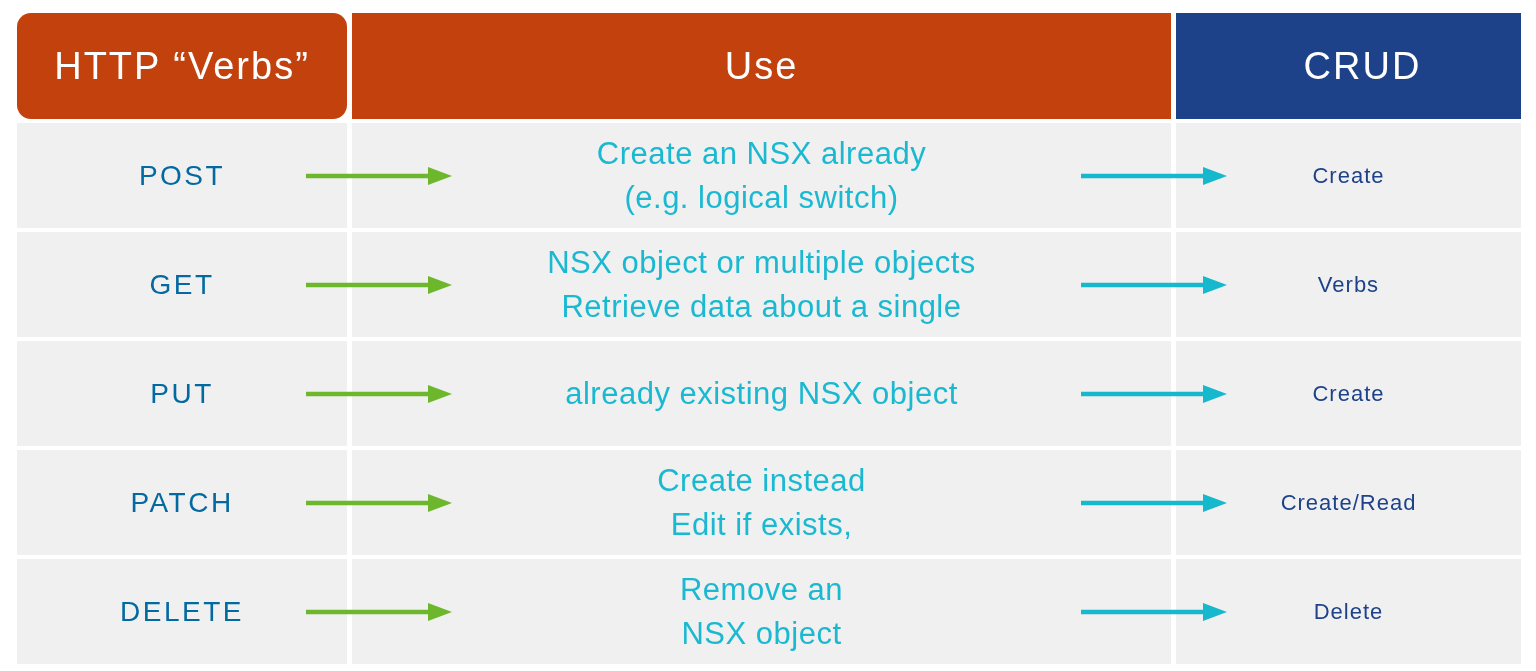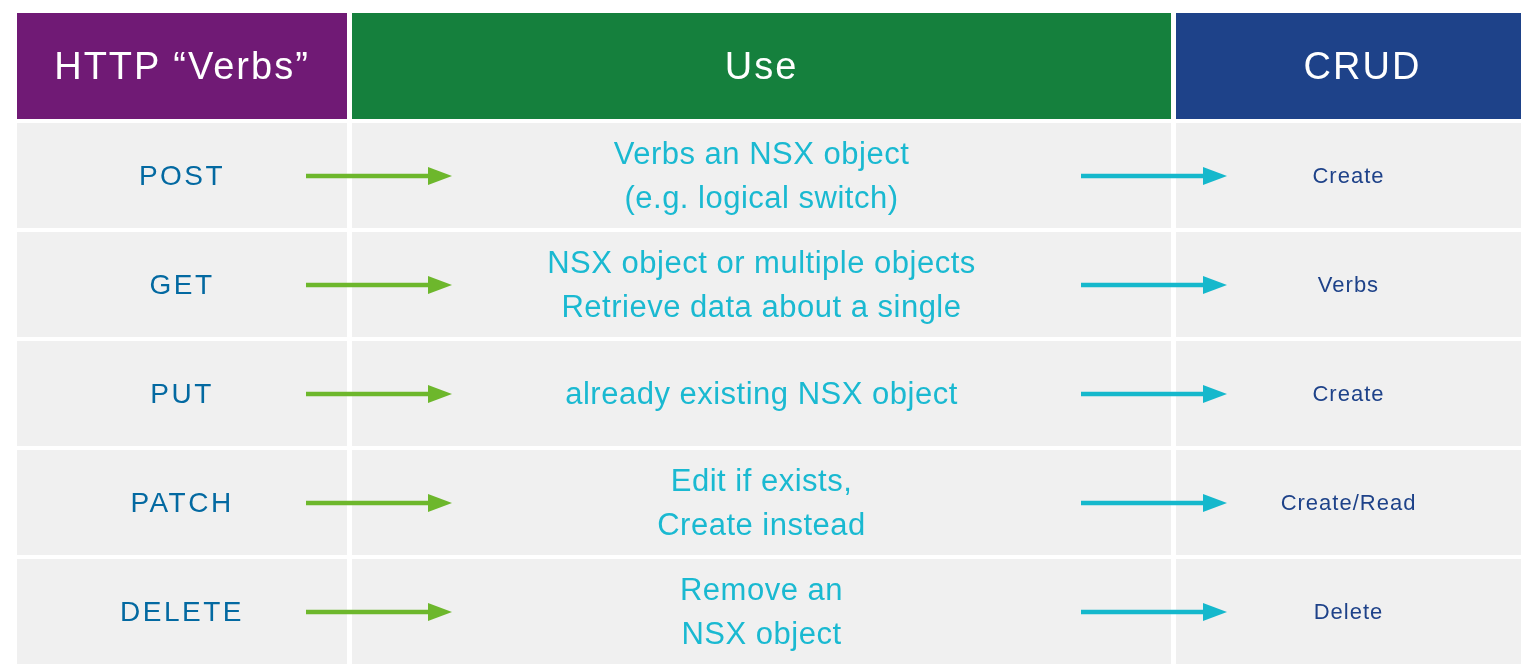--- a/index.html
+++ b/index.html
@@ -30,22 +30,22 @@
     align-items: center;
     justify-content: center;
     position: relative;
   }
   .th {
     color: #ffffff;
     font-size: 38px;
     font-weight: 400;
     letter-spacing: 2px;
   }
-  .th-green { background: #701a75; }
-  .th-cyan  { background: #15803d; }
+  .th-green { background: #c2410c; border-radius: 14px; }
+  .th-cyan  { background: #c2410c; }
   .th-navy  { background: #1e4289; padding-left: 28px; }
   .td { background: #f0f0f0; }
   .verb {
     color: #0369a1;
     font-size: 28px;
     letter-spacing: 2.5px;
   }
   .use-text {
     color: #1ab9d1;
     font-size: 31px;
@@ -89,21 +89,21 @@
 
     <div class="cell td">
       <span class="verb">POST</span>
       <svg class="arrow green-arrow" viewBox="0 0 147 20">
         <line x1="1" y1="10" x2="126" y2="10" stroke="#6db72c" stroke-width="4.5"></line>
         <polygon points="123,1 147,10 123,19" fill="#6db72c"></polygon>
       </svg>
     </div>
     <div class="cell td">
       <div class="use-text">
-        <span>Verbs an NSX object</span>
+        <span>Create an NSX already</span>
         <span>(e.g. logical switch)</span>
       </div>
       <svg class="arrow cyan-arrow" viewBox="0 0 147 20">
         <line x1="1" y1="10" x2="126" y2="10" stroke="#15b8cc" stroke-width="4.5"></line>
         <polygon points="123,1 147,10 123,19" fill="#15b8cc"></polygon>
       </svg>
     </div>
     <div class="cell td">
       <span class="crud">Create</span>
     </div>
@@ -151,22 +151,22 @@
 
     <div class="cell td">
       <span class="verb">PATCH</span>
       <svg class="arrow green-arrow" viewBox="0 0 147 20">
         <line x1="1" y1="10" x2="126" y2="10" stroke="#6db72c" stroke-width="4.5"></line>
         <polygon points="123,1 147,10 123,19" fill="#6db72c"></polygon>
       </svg>
     </div>
     <div class="cell td">
       <div class="use-text">
+        <span>Create instead</span>
         <span>Edit if exists,</span>
-        <span>Create instead</span>
       </div>
       <svg class="arrow cyan-arrow" viewBox="0 0 147 20">
         <line x1="1" y1="10" x2="126" y2="10" stroke="#15b8cc" stroke-width="4.5"></line>
         <polygon points="123,1 147,10 123,19" fill="#15b8cc"></polygon>
       </svg>
     </div>
     <div class="cell td">
       <span class="crud">Create/Read</span>
     </div>
 

